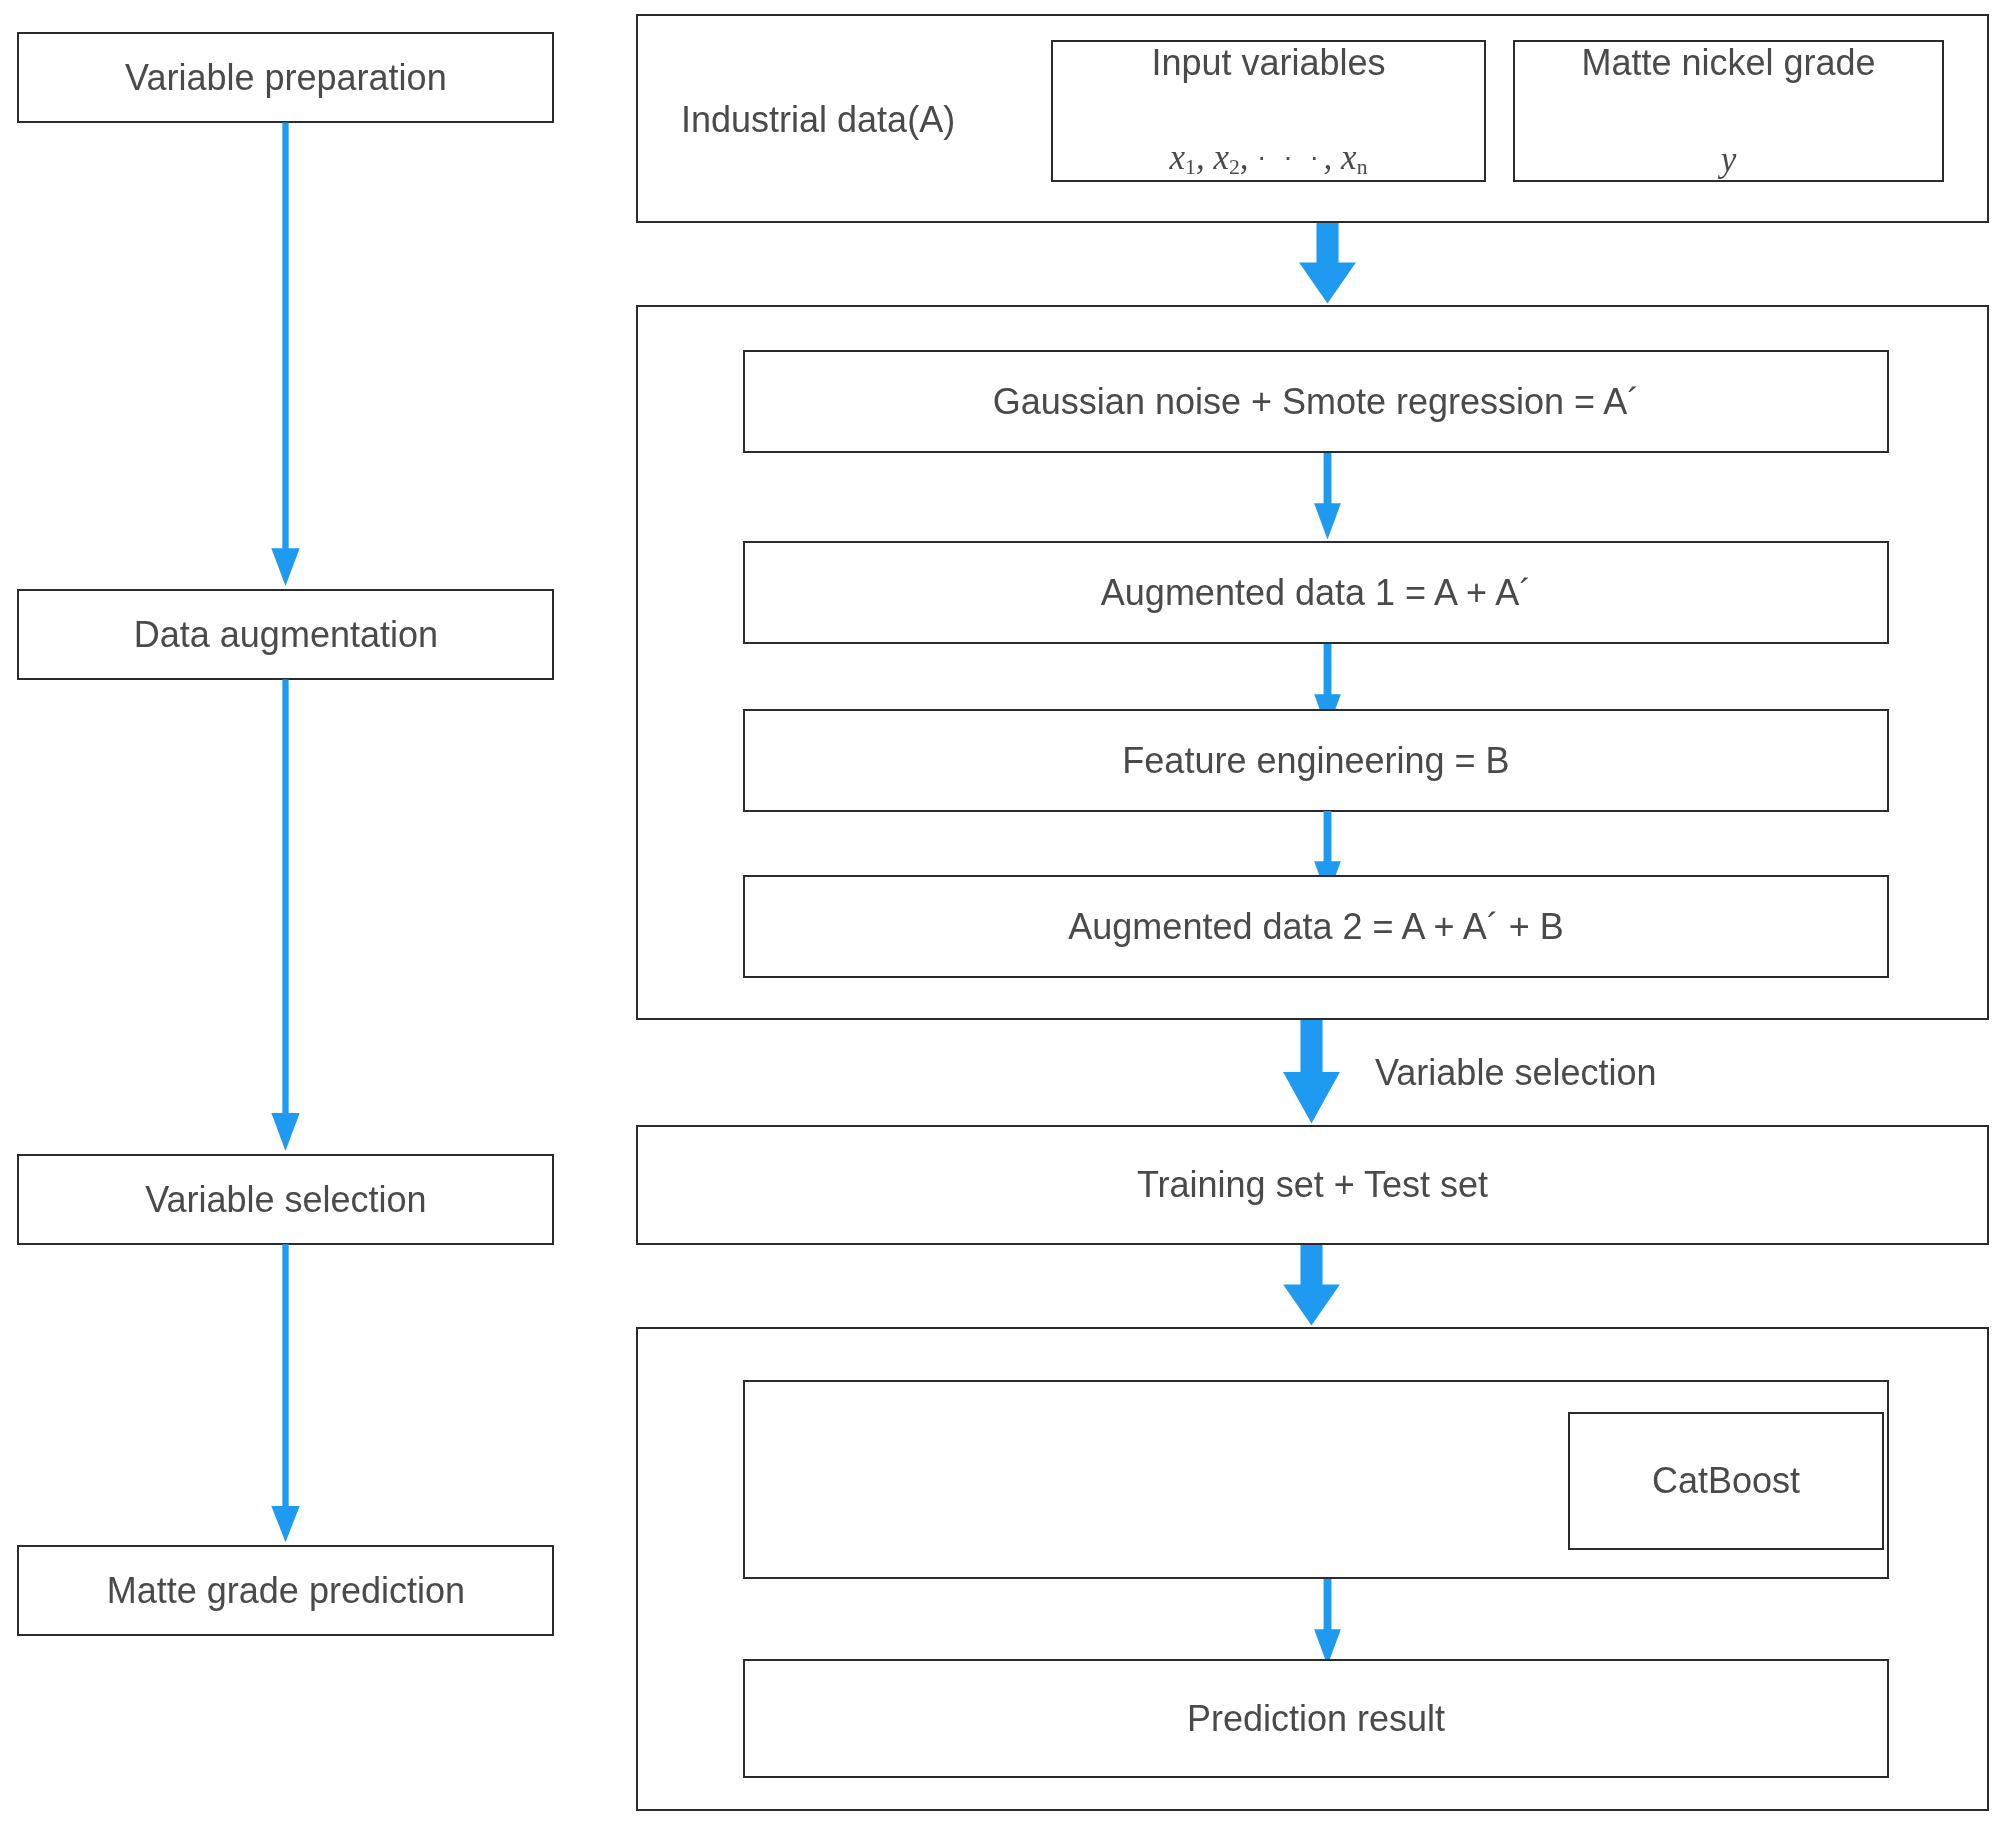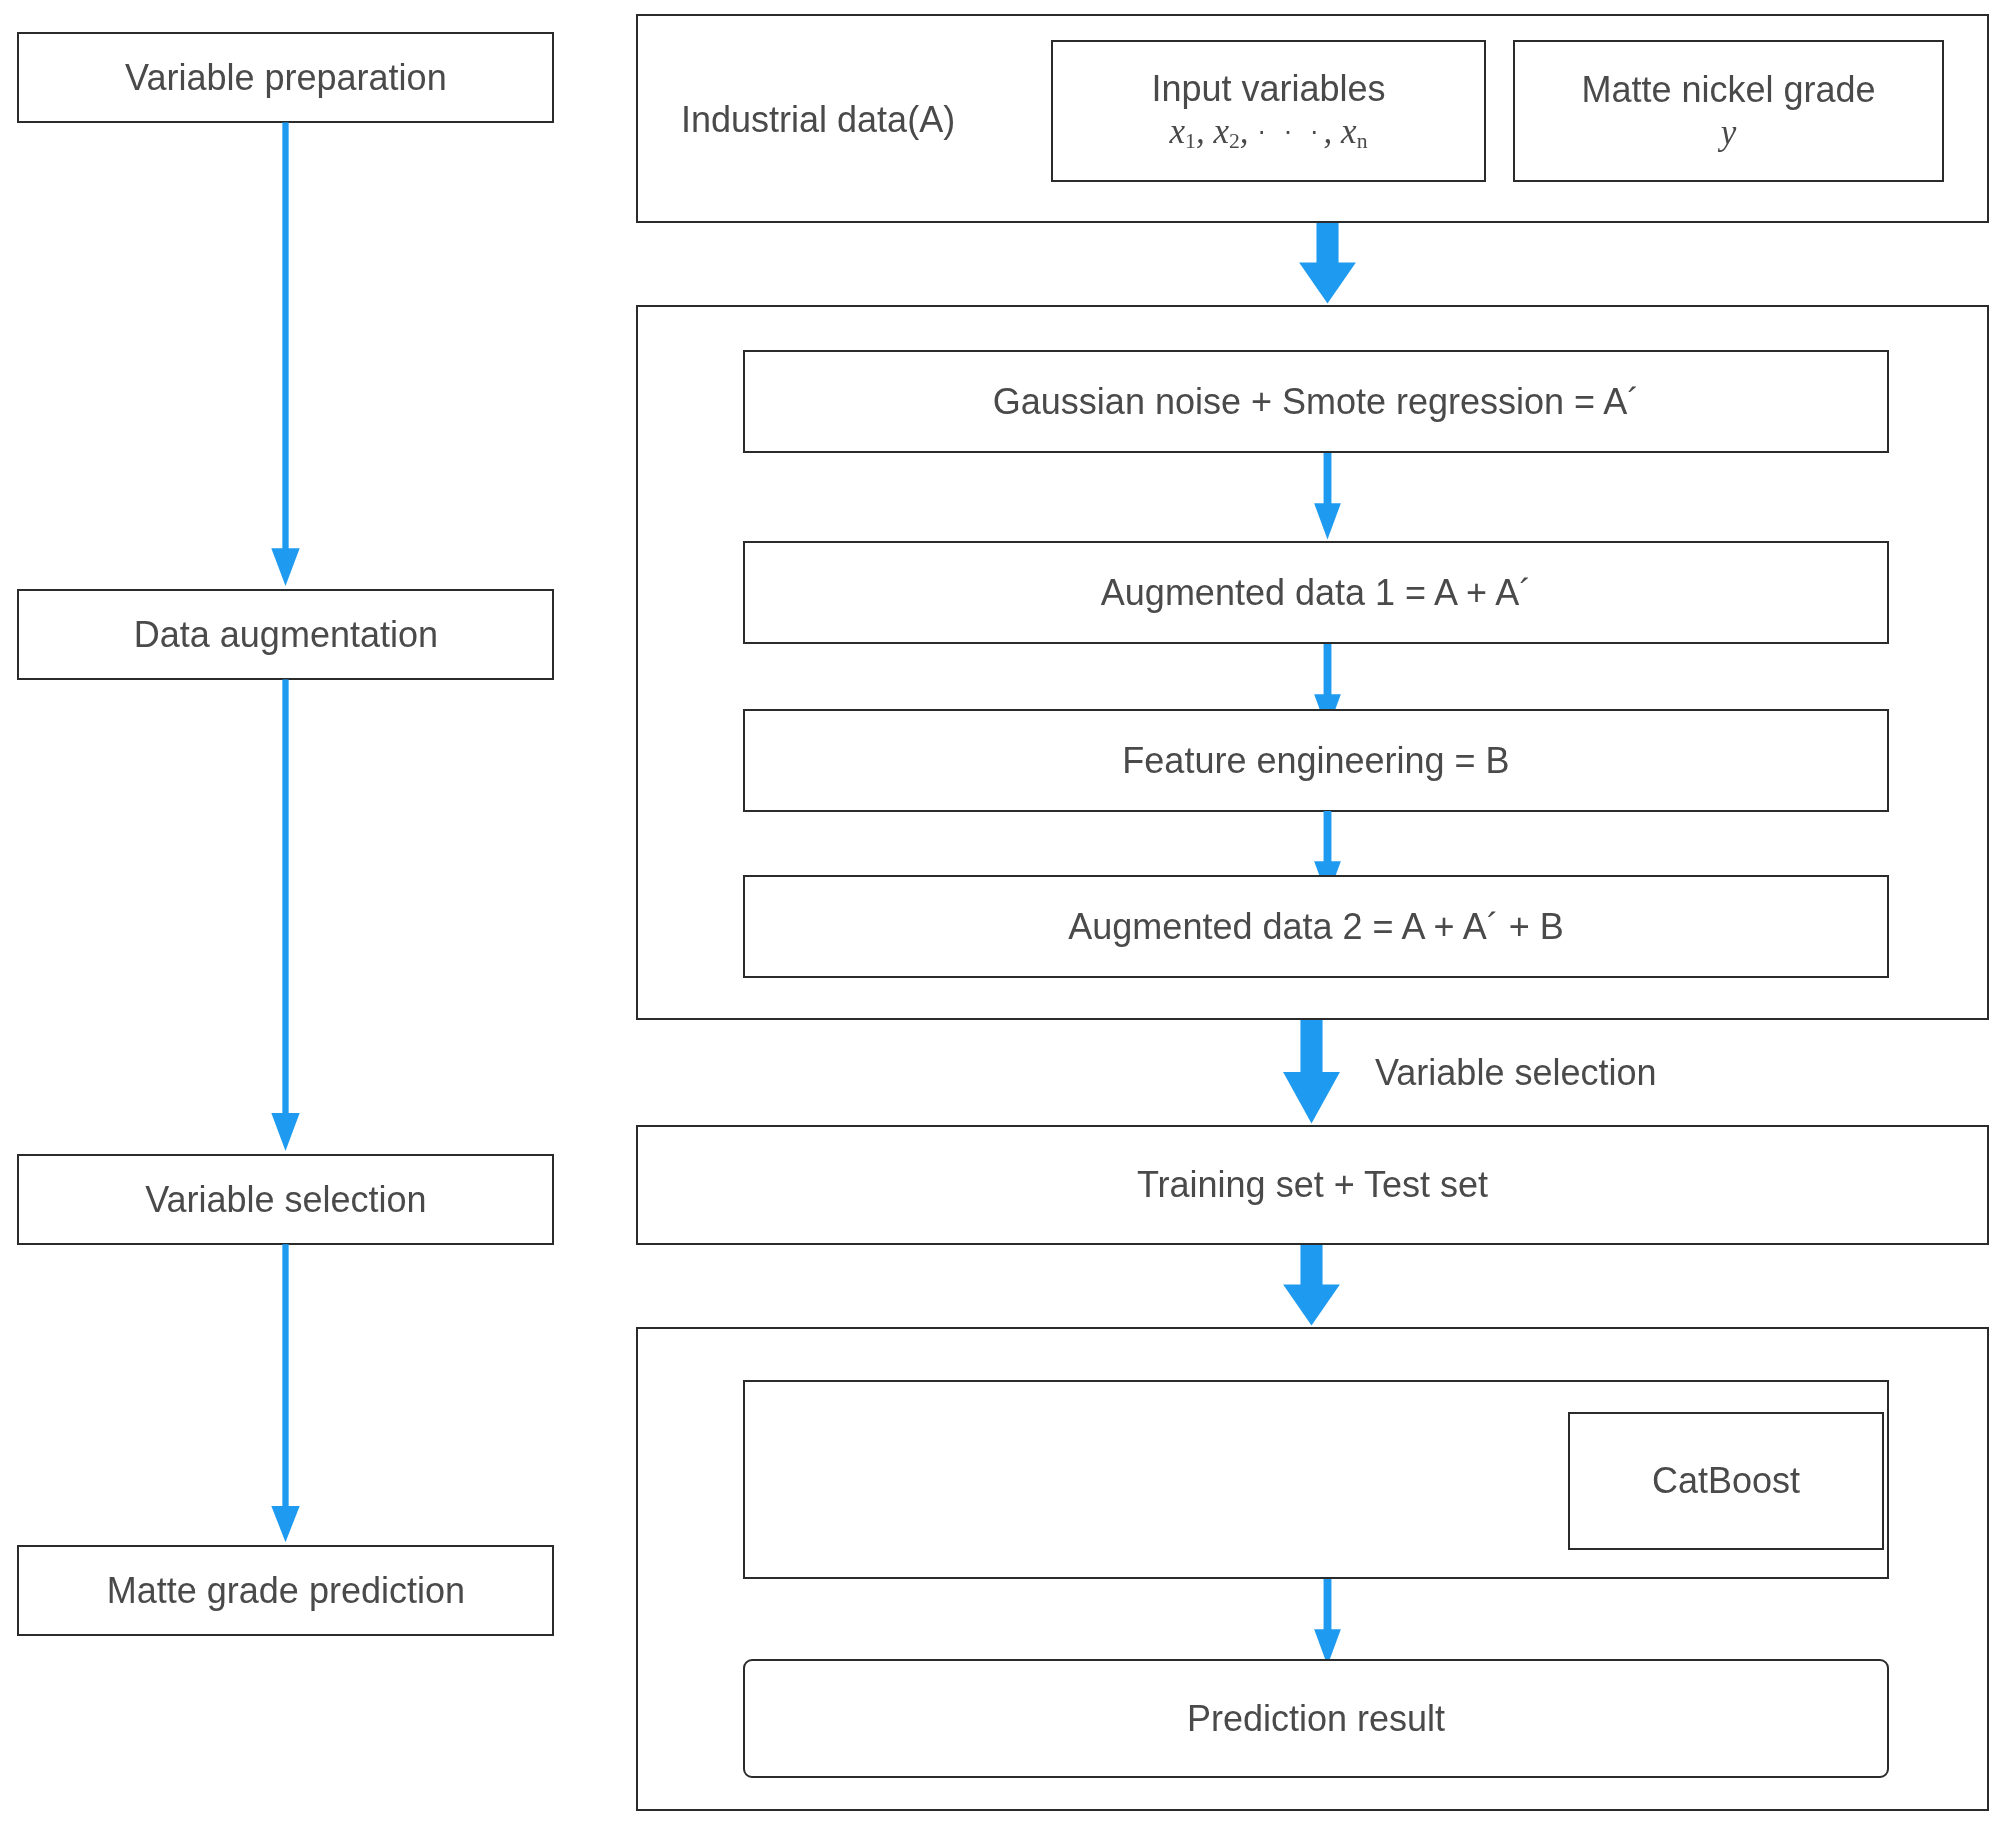--- a/index.html
+++ b/index.html
@@ -49,21 +49,21 @@
 
   
   .stage-box { font-size: 36px; }
   .inner-box { font-size: 36px; }
 
   
   .two-line {
     display: flex;
     flex-direction: column;
     align-items: center;
-    justify-content: center;
+    justify-content: space-between;
     gap: 3.2px;
   }
   .mathline {
     font-family: "Liberation Serif", serif;
     font-style: italic;
     font-size: 35px;
   }
   .mathline sub {
     font-style: normal;
     font-size: 0.62em;
@@ -250,18 +250,18 @@
     </div>
   </div>
 
   <div class="arrow" style="left:1299px; top:1579px; width:57px; height:88px;">
     <svg width="57" height="88" viewBox="0 0 72 112">
       <rect x="31" y="0" width="10" height="72" fill="#1E9BF0"></rect>
       <polygon points="19,64 53,64 36,110" fill="#1E9BF0"></polygon>
     </svg>
   </div>
 
-  <div class="box stage-box" style="left:743px; top:1659px; width:1146px; height:119px;border-radius:9px;">
+  <div class="box stage-box" style="left:743px; top:1659px; width:1146px; height:119px;">
     <span class="lbl">Prediction result</span>
   </div>
 
 </div>
 
 
 </body></html>

